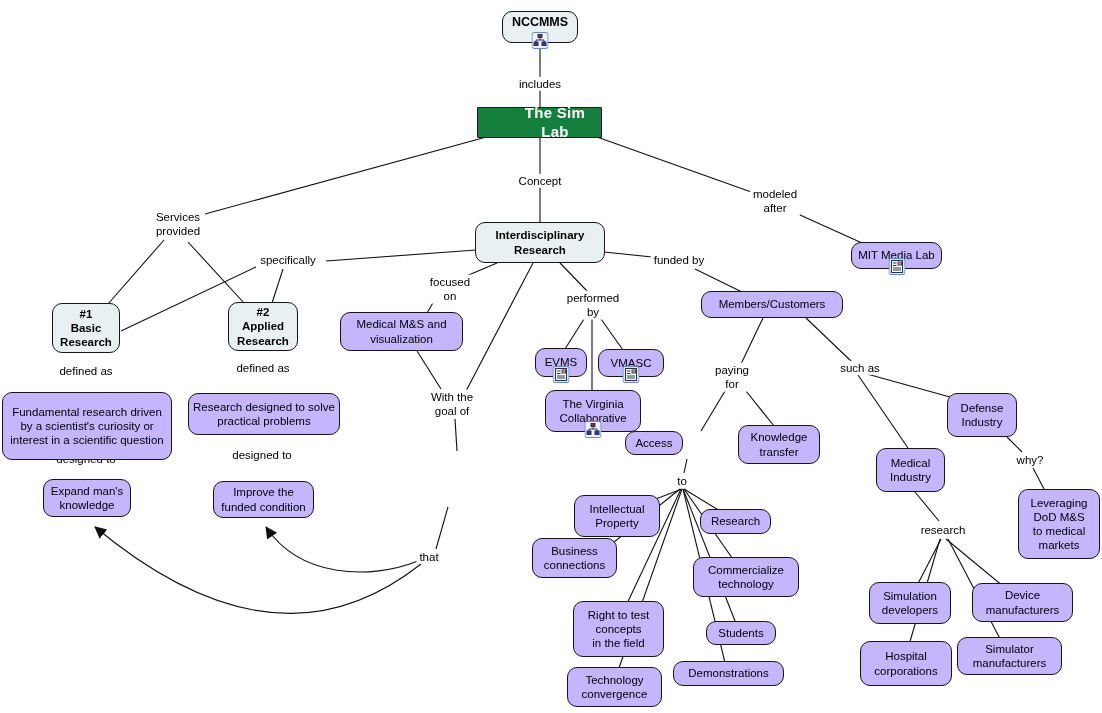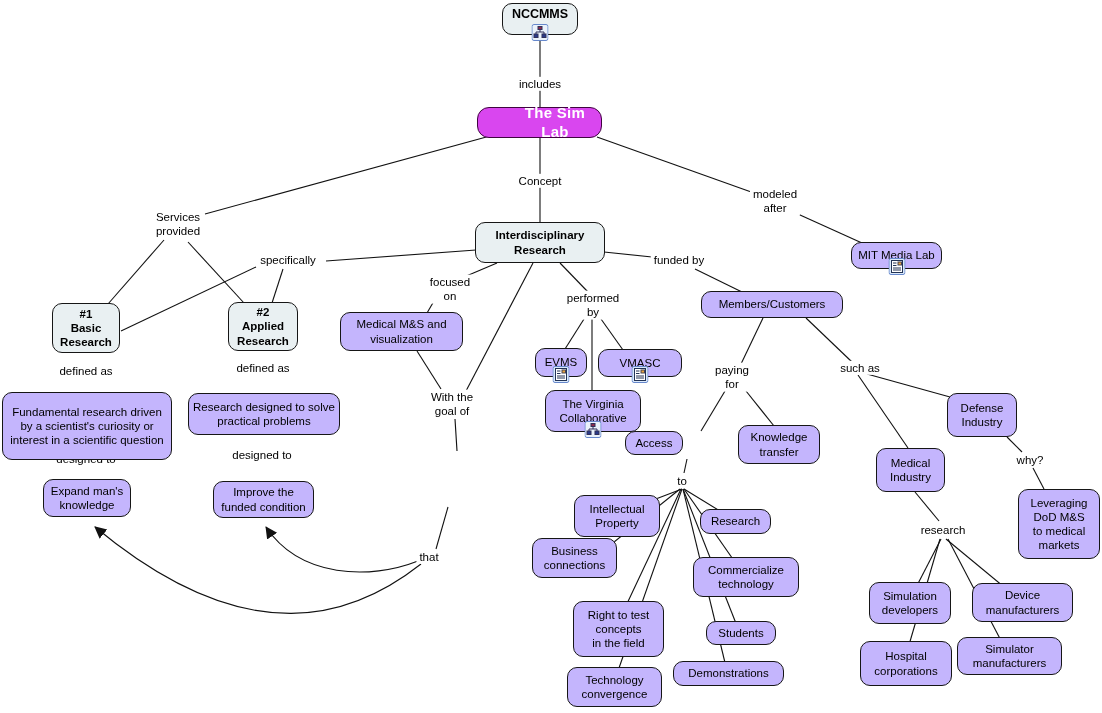--- a/index.html
+++ b/index.html
@@ -4,23 +4,23 @@
 <style>
   html,body{margin:0;padding:0;background:#fff;}
   #canvas{position:relative;width:1102px;height:713px;background:#ffffff;overflow:hidden;
           font-family:"Liberation Sans",sans-serif;}
   #edges{position:absolute;left:0;top:0;z-index:0;}
   .node{position:absolute;box-sizing:border-box;display:flex;align-items:center;justify-content:center;
         text-align:center;background:#c4b5fd;border:1.2px solid #161616;border-radius:10px;
         font-size:11.5px;line-height:1.22;color:#000;z-index:2;padding:2px 3px;}
   .node .nlabel{white-space:pre-line;width:100%;}
   .hl{background:#e9f0f2;font-weight:bold;}
-  .brand{background:#d946ef;border:1.6px solid #3f053f;border-radius:12px;color:#fff;
+  .brand{background:#15803d;border:1.6px solid #3f053f;border-radius:1px;color:#fff;
          font-weight:bold;font-size:15px;letter-spacing:.3px;padding-left:34px;}
-  .pb{padding-bottom:10px;}
+  .pb{padding-bottom:10px;margin-top:8px;}
   .link{position:absolute;transform:translate(-50%,-50%);background:#ffffff;padding:0 3px;
         text-align:center;font-size:11.5px;line-height:1.25;color:#000;white-space:pre-line;z-index:1;}
   .nicon{position:absolute;left:50%;bottom:-7px;transform:translateX(-50%);width:17px;height:17px;z-index:3;}
   .nicon svg{display:block;}
 </style>
 </head>
 <body>
 
 <div id="canvas">
 
@@ -172,21 +172,21 @@
     <span class="nicon">
       <svg width="17" height="17" viewBox="0 0 17 17">
         <rect x="0.5" y="0.5" width="16" height="16" rx="2" fill="#dbe9fa" stroke="#6688cc"></rect>
         <rect x="3" y="2.5" width="11" height="12" fill="#fff" stroke="#223355"></rect>
         <rect x="9.5" y="4" width="3.5" height="3" fill="#e8a33d" stroke="#445"></rect>
         <path d="M4.5,5 H8 M4.5,7.5 H8 M4.5,10 H12.5 M4.5,12 H12.5" stroke="#223355"></path>
       </svg>
     </span>
   </div>
 
-  <div class="node" style="left:598px;top:349px;width:84px;height:28px">
+  <div class="node" style="left:598px;top:349px;width:66px;height:28px">
     <span class="nlabel">VMASC</span>
     <span class="nicon">
       <svg width="17" height="17" viewBox="0 0 17 17">
         <rect x="0.5" y="0.5" width="16" height="16" rx="2" fill="#dbe9fa" stroke="#6688cc"></rect>
         <rect x="3" y="2.5" width="11" height="12" fill="#fff" stroke="#223355"></rect>
         <rect x="9.5" y="4" width="3.5" height="3" fill="#e8a33d" stroke="#445"></rect>
         <path d="M4.5,5 H8 M4.5,7.5 H8 M4.5,10 H12.5 M4.5,12 H12.5" stroke="#223355"></path>
       </svg>
     </span>
   </div>

